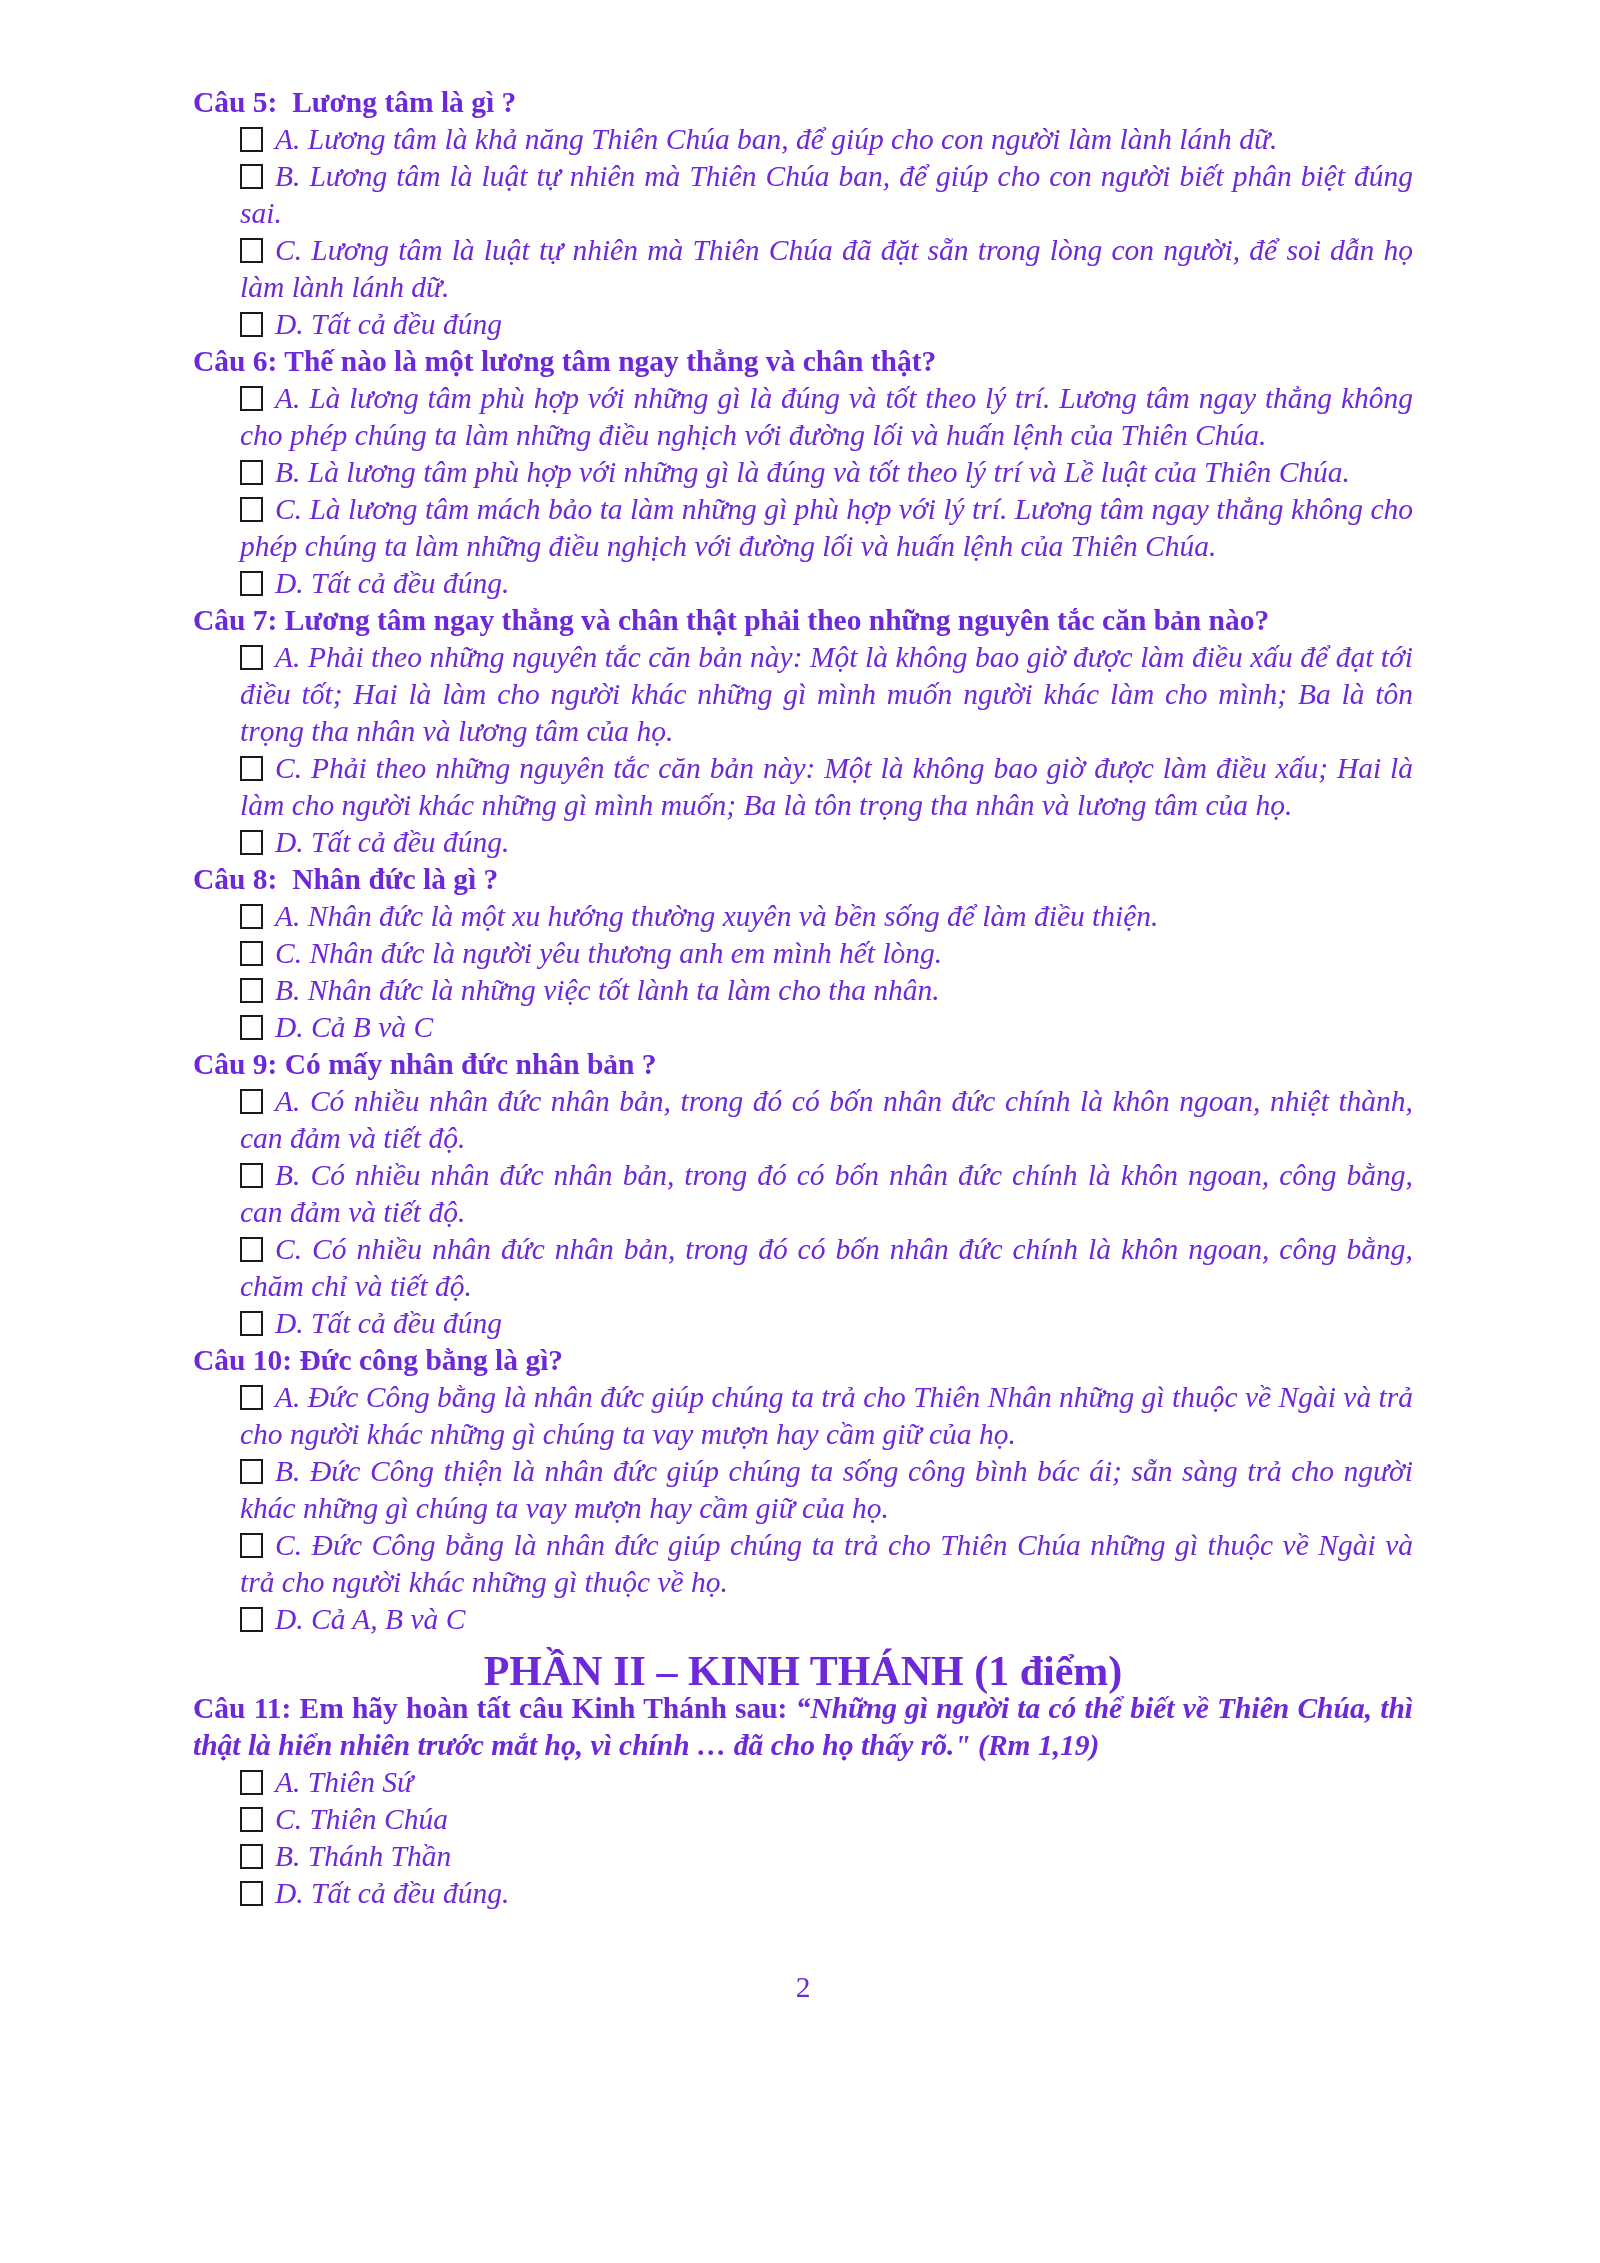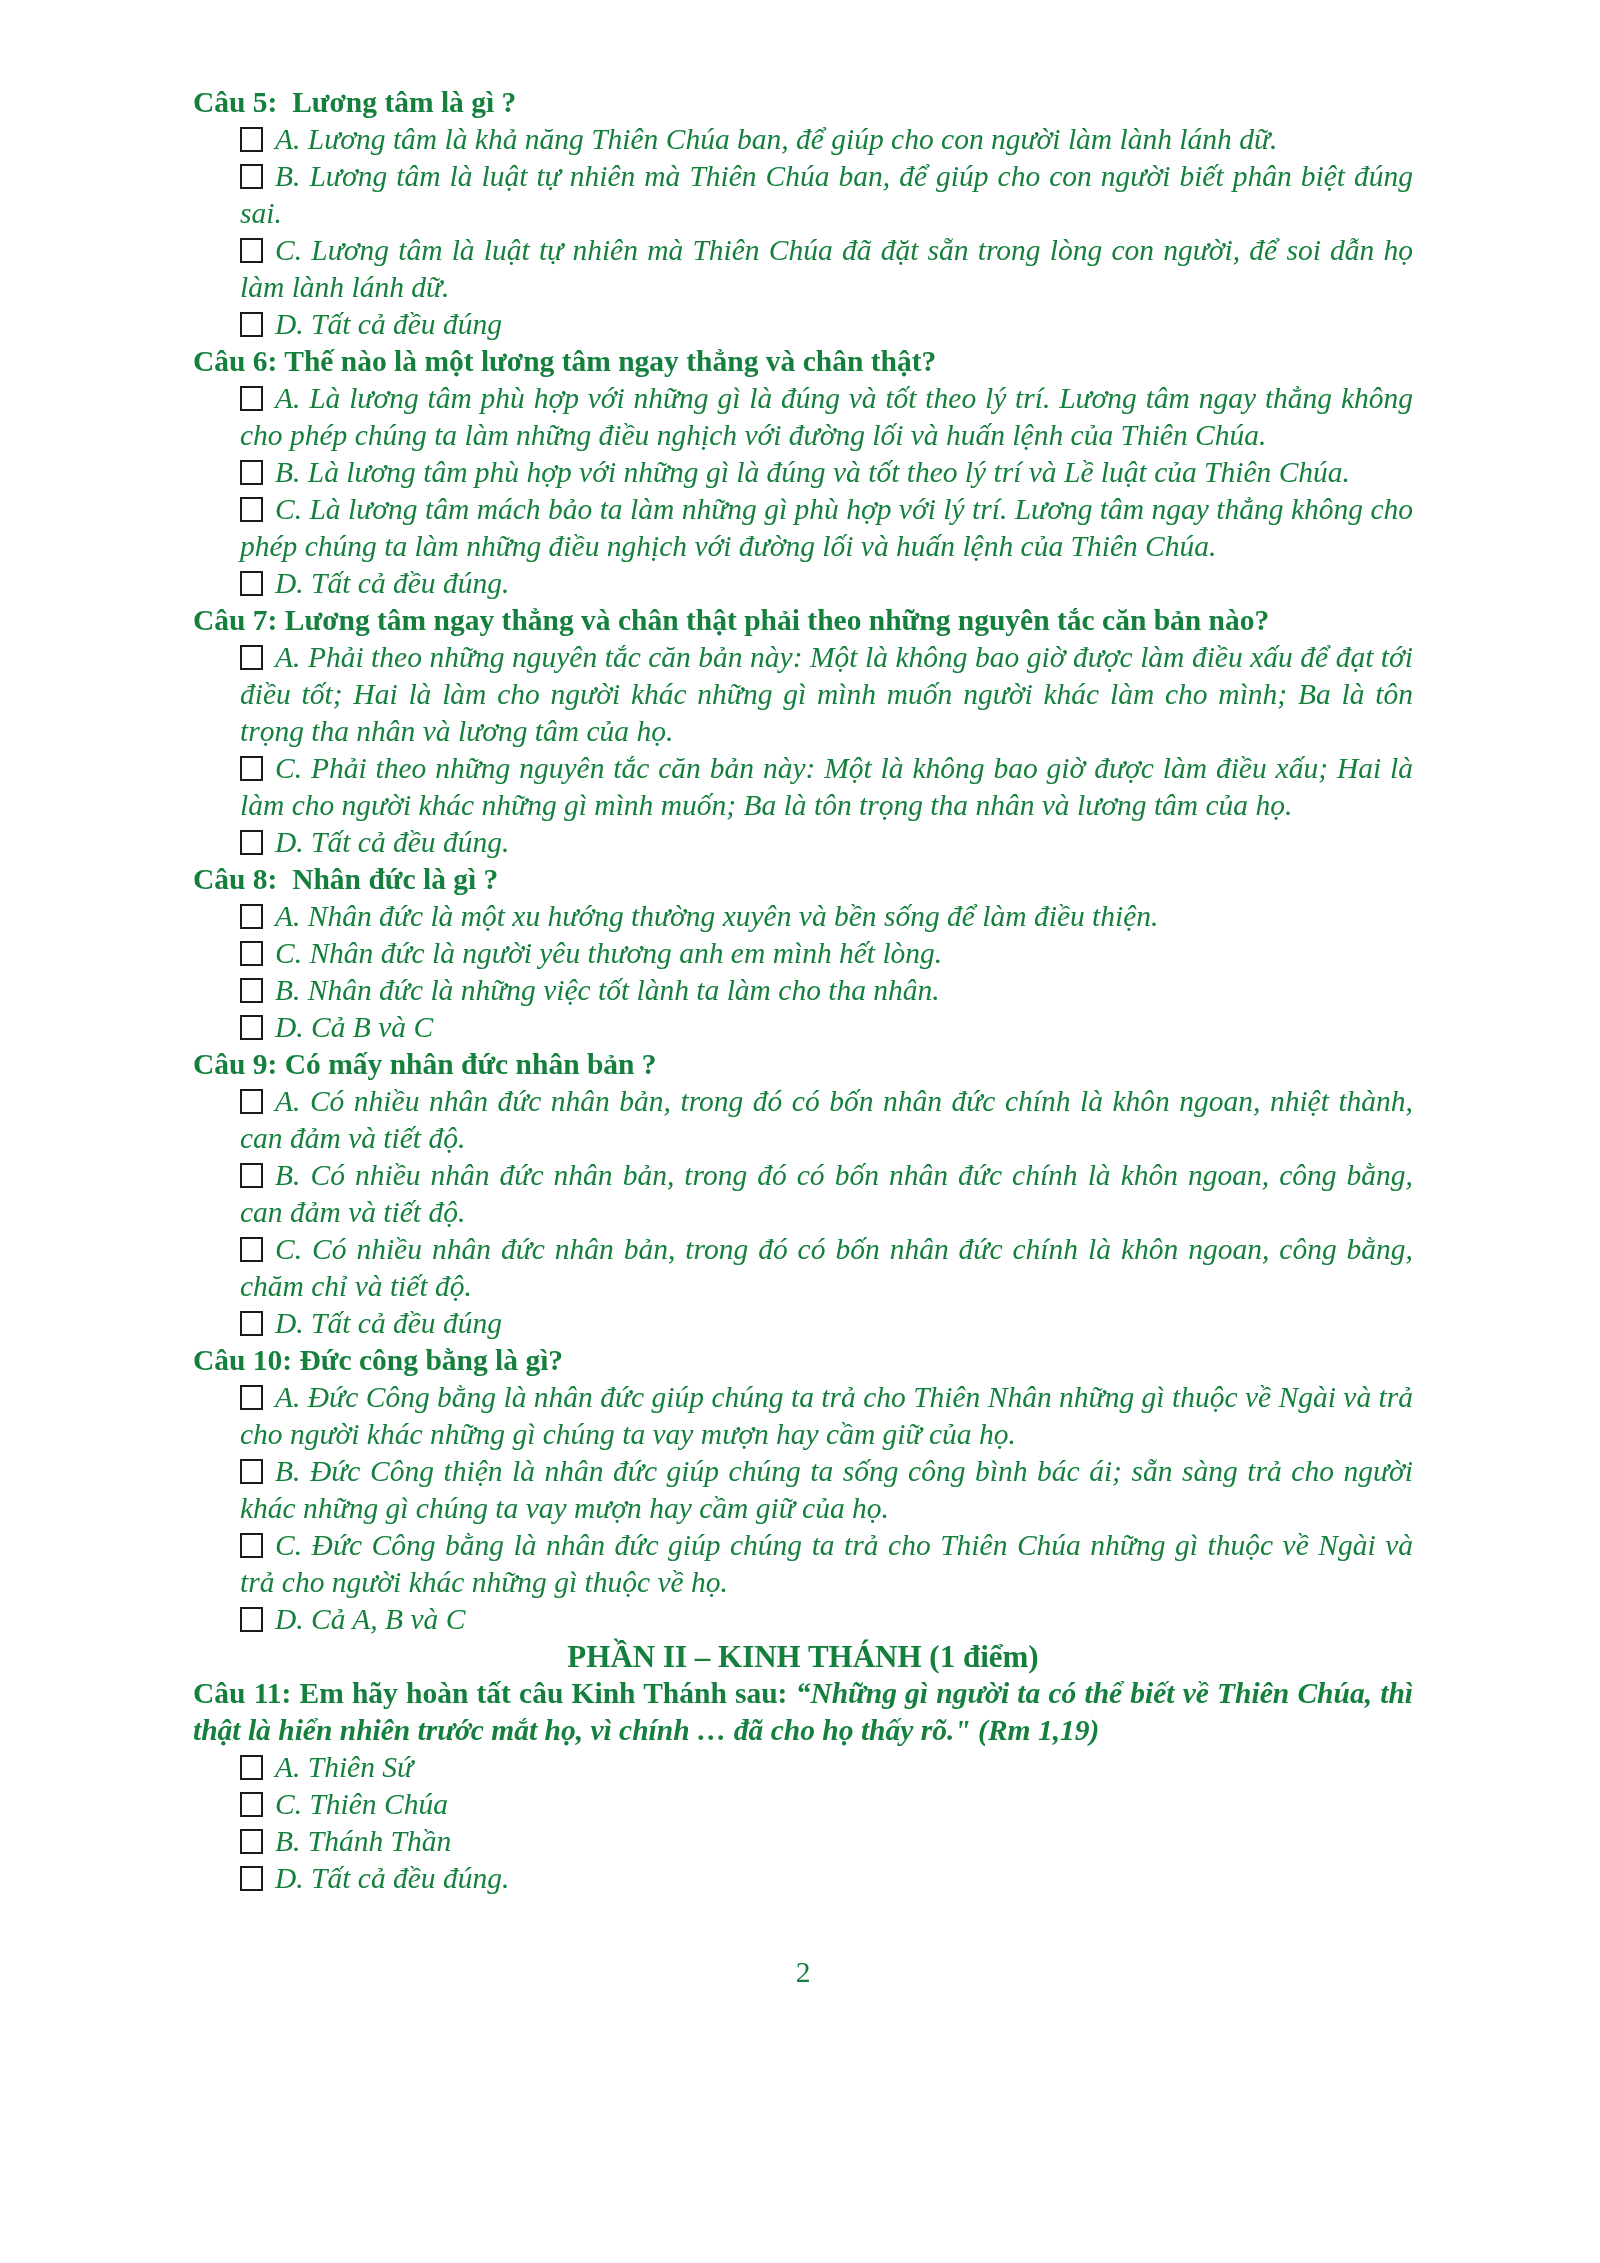--- a/index.html
+++ b/index.html
@@ -2,21 +2,21 @@
 <html><head>
 <meta charset="utf-8">
 <style>
   * { margin:0; padding:0; box-sizing:border-box; }
   html, body { background:#ffffff; }
   .page {
     position:relative;
     width:1600px; height:2263px;
     margin:0 auto;
     background:#ffffff;
-    color:#15803d;
+    color:#6d28d9;
     font-family:"Liberation Serif","DejaVu Serif",serif;
     font-size:29.5px;
     line-height:37px;
     padding:84px 187px 0 193px;
     overflow:hidden;
   }
   p { text-align:justify; }
   .head { font-weight:bold; }
   .opt { margin-left:47px;font-style:italic; }
   .cbx {
@@ -24,21 +24,22 @@
     width:23px; height:25px;
     border:2.5px solid #1c1a18;
     margin-right:12px;
     vertical-align:-3px;
     background:#ffffff;
   }
   .bi { font-style:italic; }
   .section-head {
     font-weight:bold;
     text-align:center;
-    font-size:31px;
+    font-size:42px;
+    margin-top:15px;
   }
   .page-num {
     text-align:center;
     margin-top:57px;
   }
 </style>
 </head>
 <body>
 
 <div class="page">

